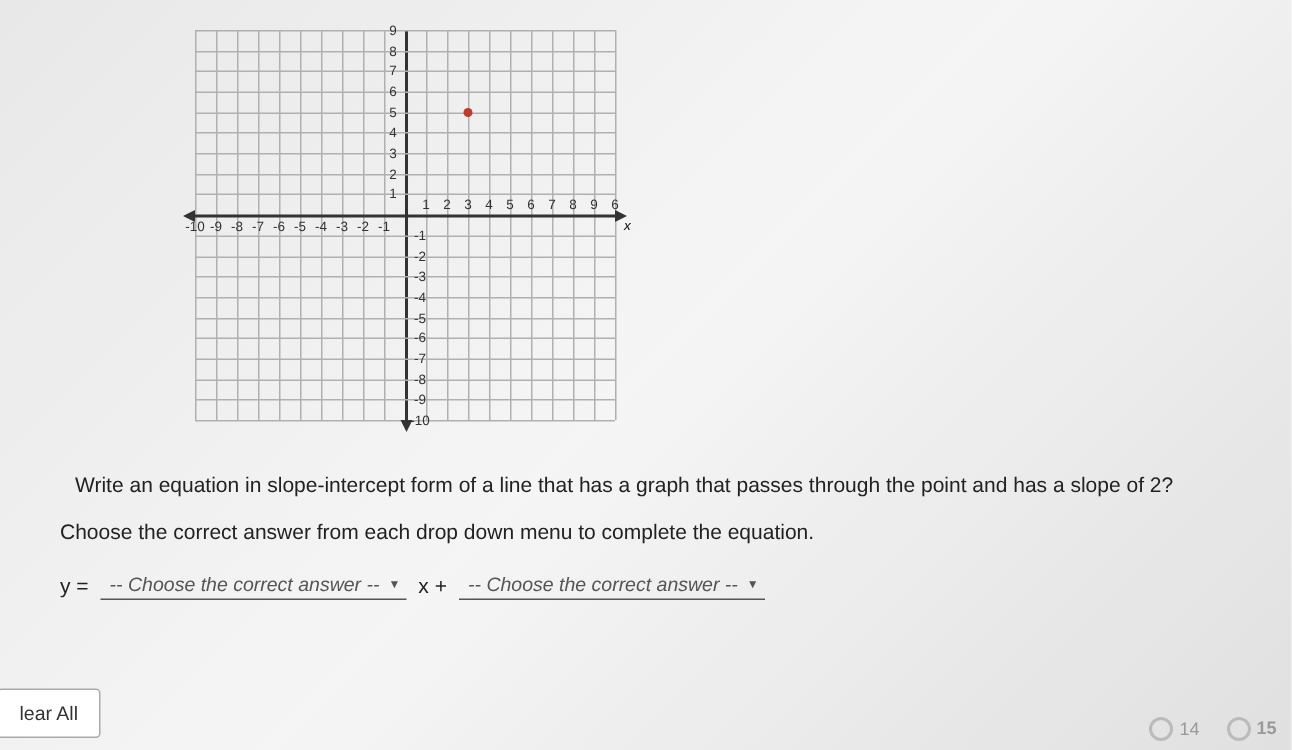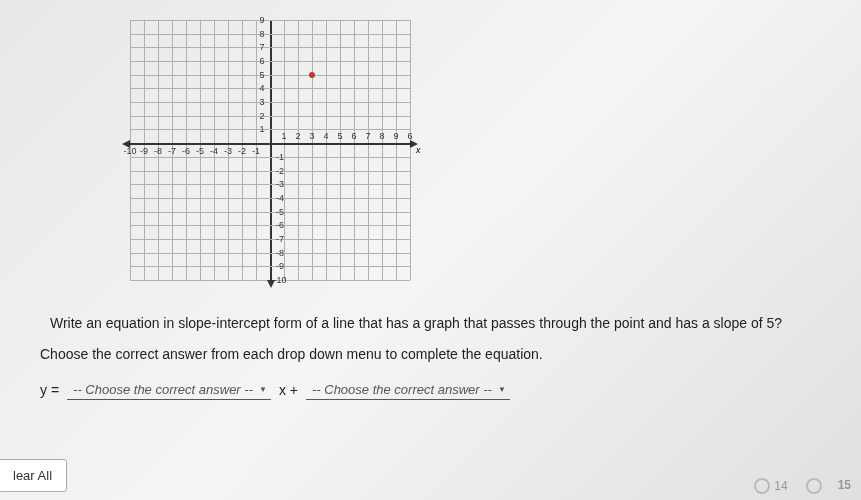--- a/index.html
+++ b/index.html
@@ -221,21 +221,21 @@
       <div class="tick-label" style="top: 246.316px; left: 150px;">-9</div>
       <div class="tick-label" style="top: 260px; left: 150px;">-10</div>
       <div class="point" style="left: 182px; top: 54.7368px;"></div>
       <div class="arrow arrow-right" style="left: 280px; top: 120.158px;"></div>
       <div class="arrow arrow-left" style="left: -8px; top: 120.158px;"></div>
       <div class="arrow arrow-down" style="left: 137px; top: 260px;"></div>
       <div class="x-label" style="left: 286px; top: 125.158px;">x</div>
     </div>
 </div>
 
-<p class="question-text">Write an equation in slope-intercept form of a line that has a graph that passes through the point and has a slope of 5?</p>
+<p class="question-text">Write an equation in slope-intercept form of a line that has a graph that passes through the point and has a slope of 2?</p>
 <p class="instruction-text">Choose the correct answer from each drop down menu to complete the equation.</p>
 
 <div class="equation-row">
   <span class="equation-label">y =</span>
   <span class="dropdown">
     <span>-- Choose the correct answer --</span>
     <span class="dropdown-caret">▼</span>
   </span>
   <span class="equation-label">x +</span>
   <span class="dropdown">
@@ -244,17 +244,17 @@
   </span>
 </div>
 
 <button class="clear-all-btn">lear All</button>
 
 <div class="bottom-right-icons">
   <span style="display:flex;align-items:center;gap:4px;justify-content:flex-end;">
     <span class="circle-icon"></span>
     <span>14</span>
   </span>
-  <span style="display:flex;align-items:flex-start;gap:16px;font-weight:bold;">
+  <span style="display:flex;align-items:flex-start;gap:4px;font-weight:bold;">
     <span class="circle-icon"></span>
     <span>15</span>
   </span>
 </div>
 
 </body></html>

